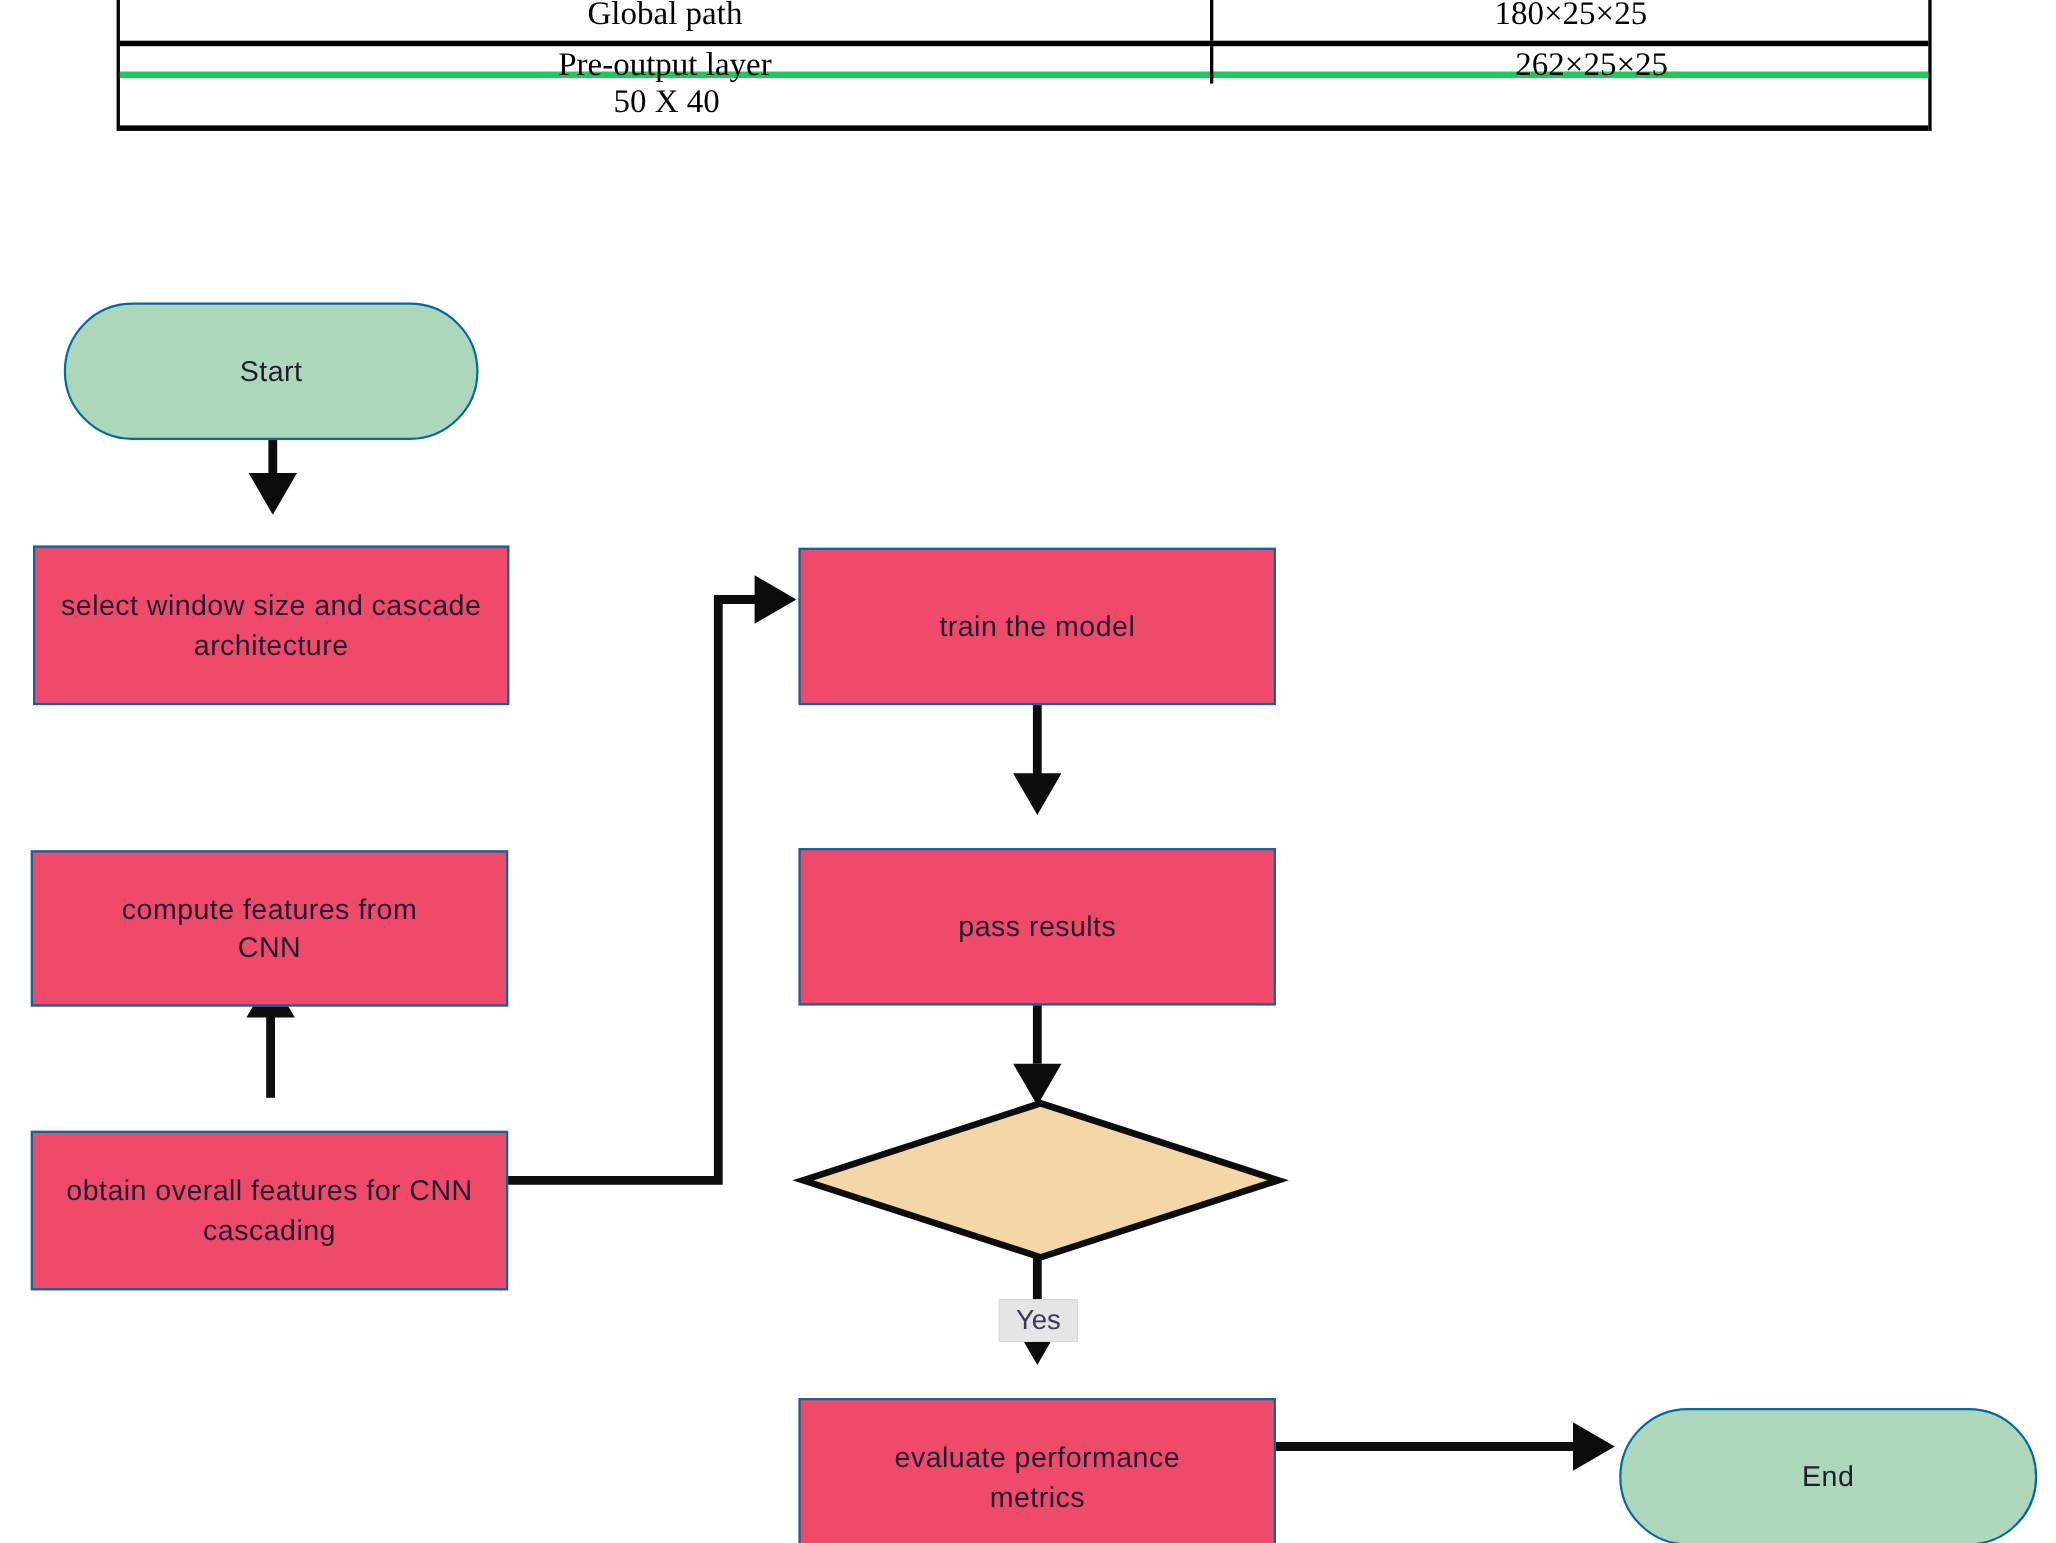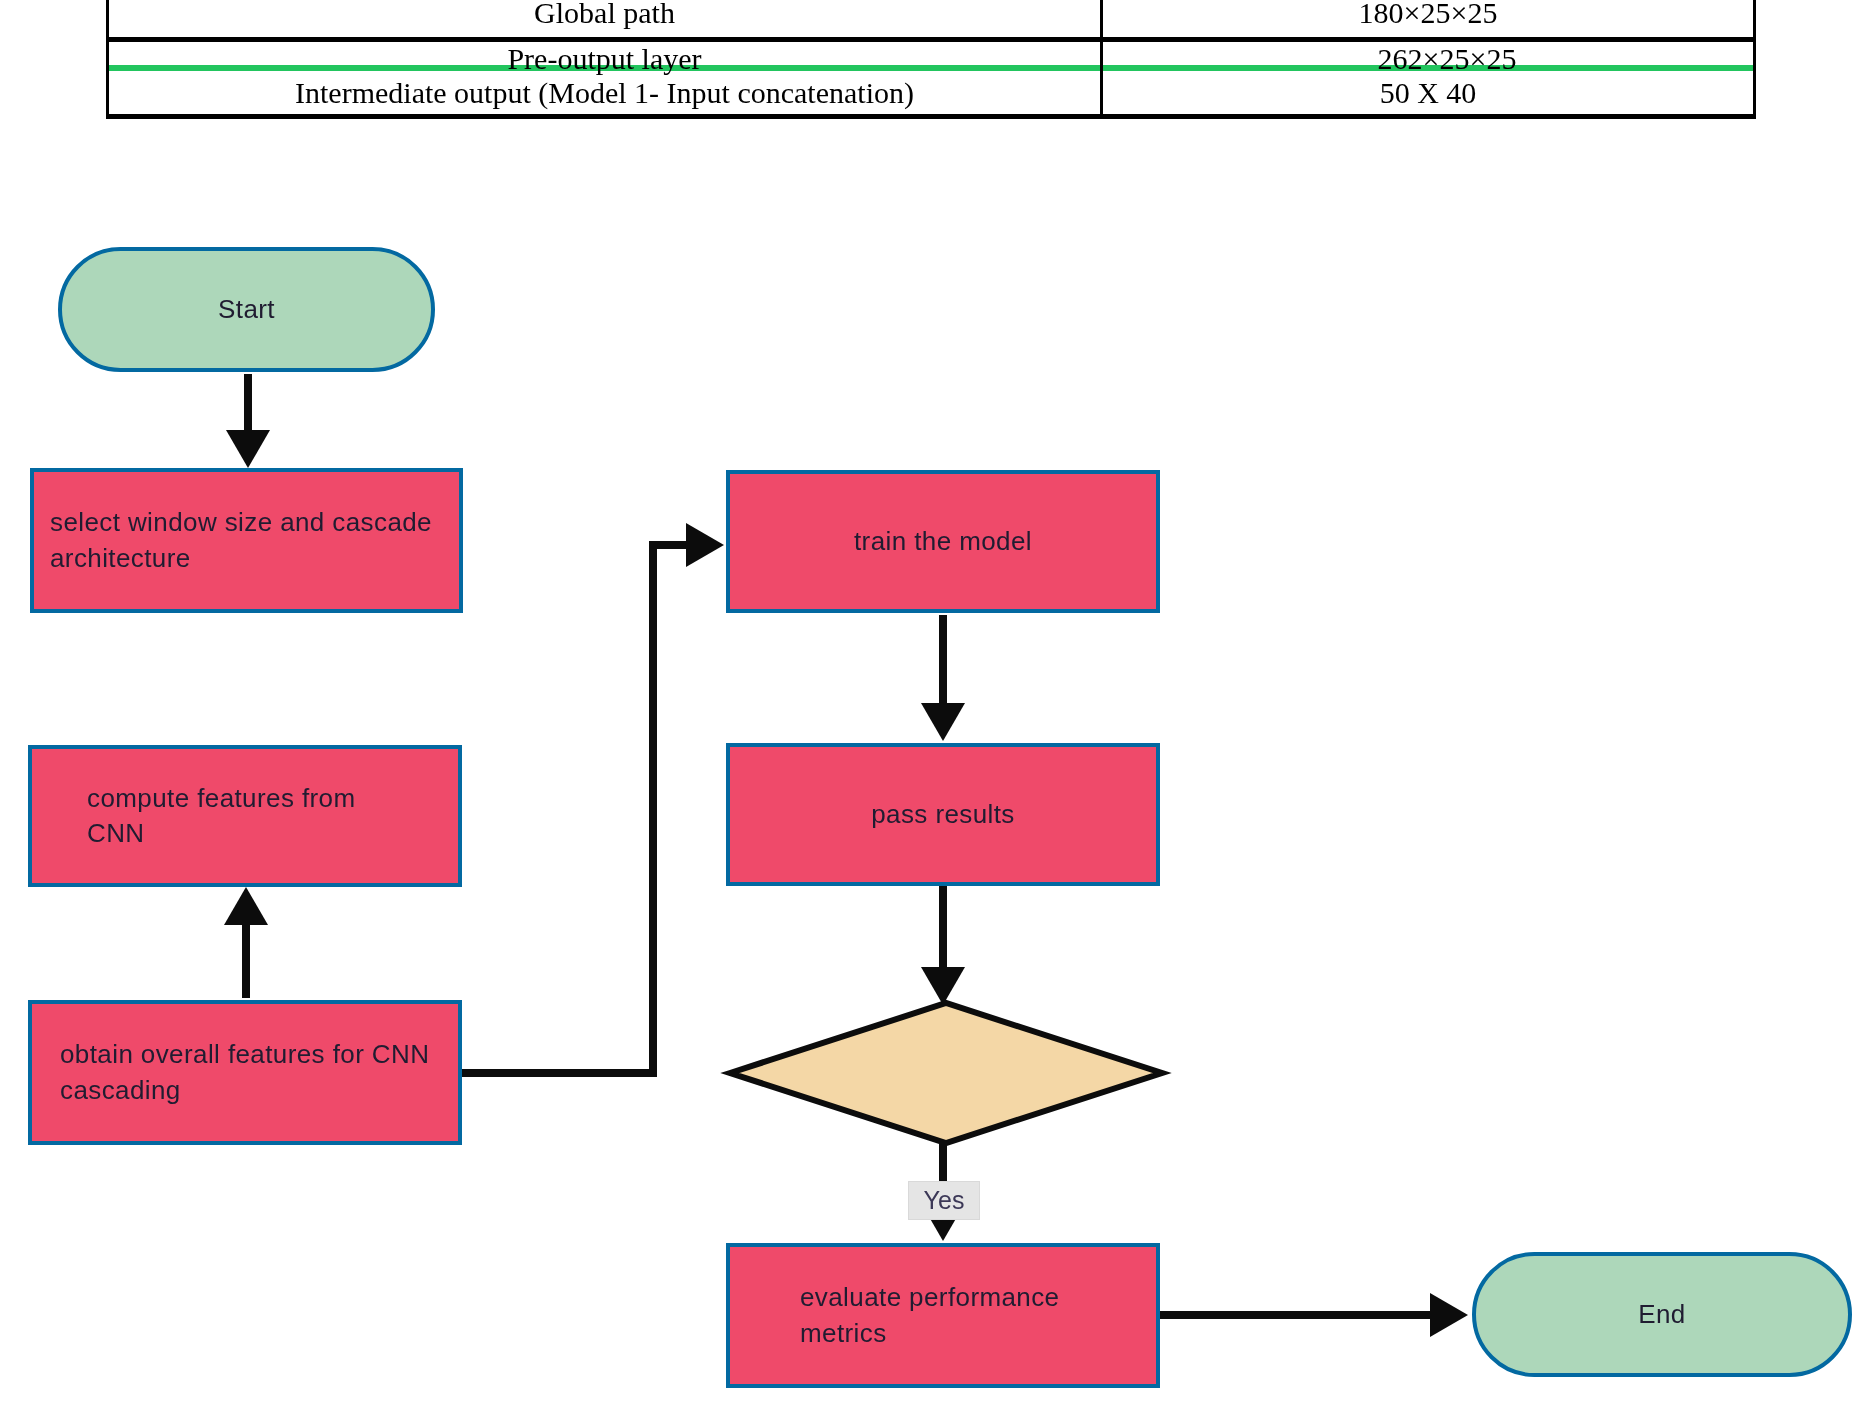--- a/index.html
+++ b/index.html
@@ -19,23 +19,23 @@
   .tbl-row { display:grid; grid-template-columns:994px 1fr; box-sizing:border-box; }
   .row-0 { height:54px; border-bottom:5px solid #000; }
   .row-1 { height:29px; border-bottom:6px solid #22c55e;gap:38px; }
   .row-2 { height:48px; border-bottom:5px solid #000; }
   .cell { display:flex; align-items:center; justify-content:center; text-align:center; box-sizing:border-box; }
   .cell.lab { border-right:3px solid #000; }
 
   
   .node {
     position:absolute; box-sizing:border-box;
-    display:flex; align-items:center; justify-content:center; text-align:left;
-    border:4px solid #0369a1; color:#201c31;
-    font-size:26px; letter-spacing:0.4px; line-height:1.35;
+    display:flex; align-items:center; justify-content:center; text-align:center;
+    border:2px solid #0369a1; color:#201c31;
+    font-size:26px; letter-spacing:0.4px; line-height:1.35;margin-top:28px;
   }
   .process  { background:#ef4a6a; }
   .terminal { background:#add7ba; border-radius:64px; }
 
   .n-start    { left:58px;   top:247px;  width:377px; height:125px; }
   .n-select   { left:30px;   top:468px;  width:433px; height:145px; padding:0 16px; }
   .n-compute  { left:28px;   top:745px;  width:434px; height:142px; padding:0 55px; }
   .n-obtain   { left:28px;   top:1000px; width:434px; height:145px; padding:0 28px; }
   .n-train    { left:726px;  top:470px;  width:434px; height:143px; }
   .n-pass     { left:726px;  top:743px;  width:434px; height:143px; }
@@ -65,21 +65,20 @@
   <div class="tbl">
     <div class="tbl-row row-0">
       <div class="cell lab">Global path</div>
       <div class="cell">180×25×25</div>
     </div>
     <div class="tbl-row row-1">
       <div class="cell lab">Pre-output layer</div>
       <div class="cell">262×25×25</div>
     </div>
     <div class="tbl-row row-2">
-      <div class="cell lab">Intermediate output (Model 1- Input concatenation)</div>
       <div class="cell">50 X 40</div>
     </div>
   </div>
 
   <svg class="edges" viewBox="0 0 1869 1403" xmlns="http://www.w3.org/2000/svg">
 
     <g>
       <line x1="248" y1="374" x2="248" y2="434" stroke="#0c0c0c" stroke-width="8"></line>
       <polygon points="248,468 226,430 270,430" fill="#0c0c0c"></polygon>
     </g>

